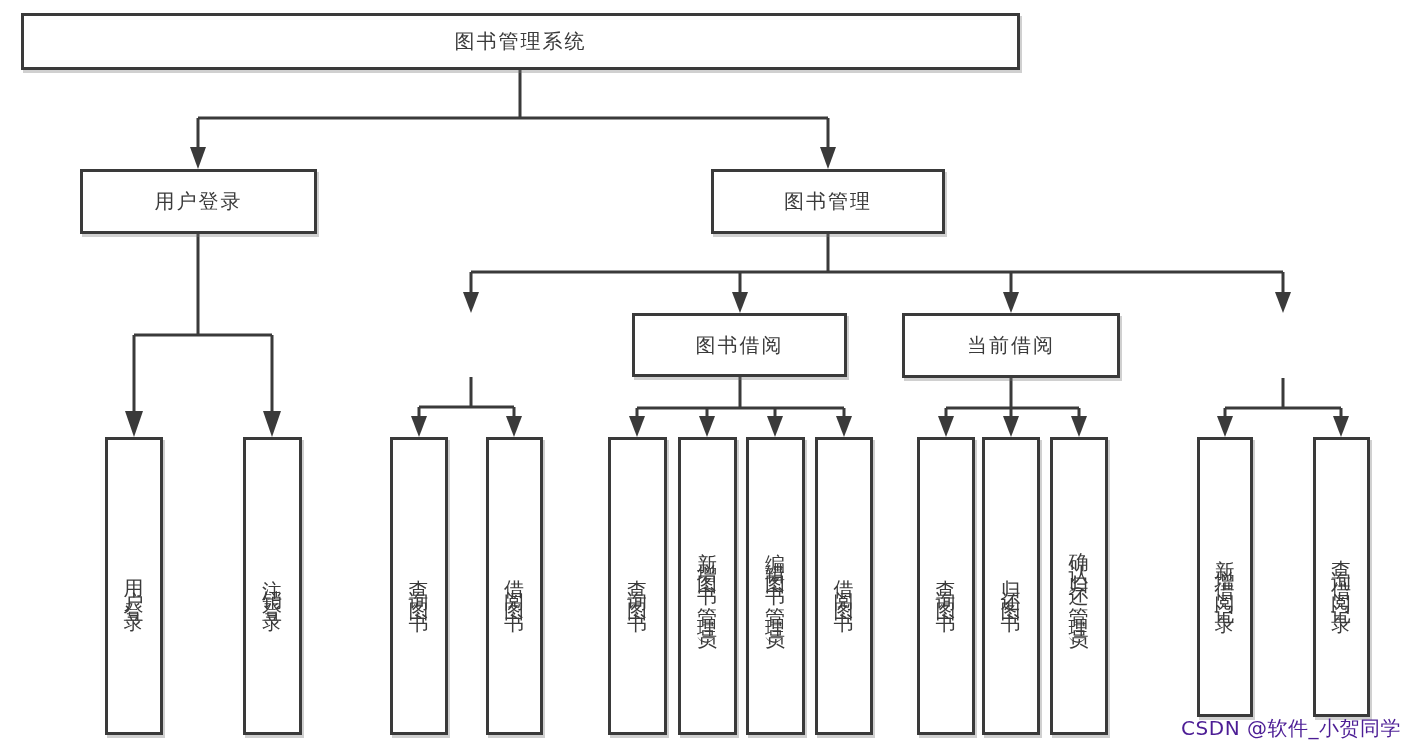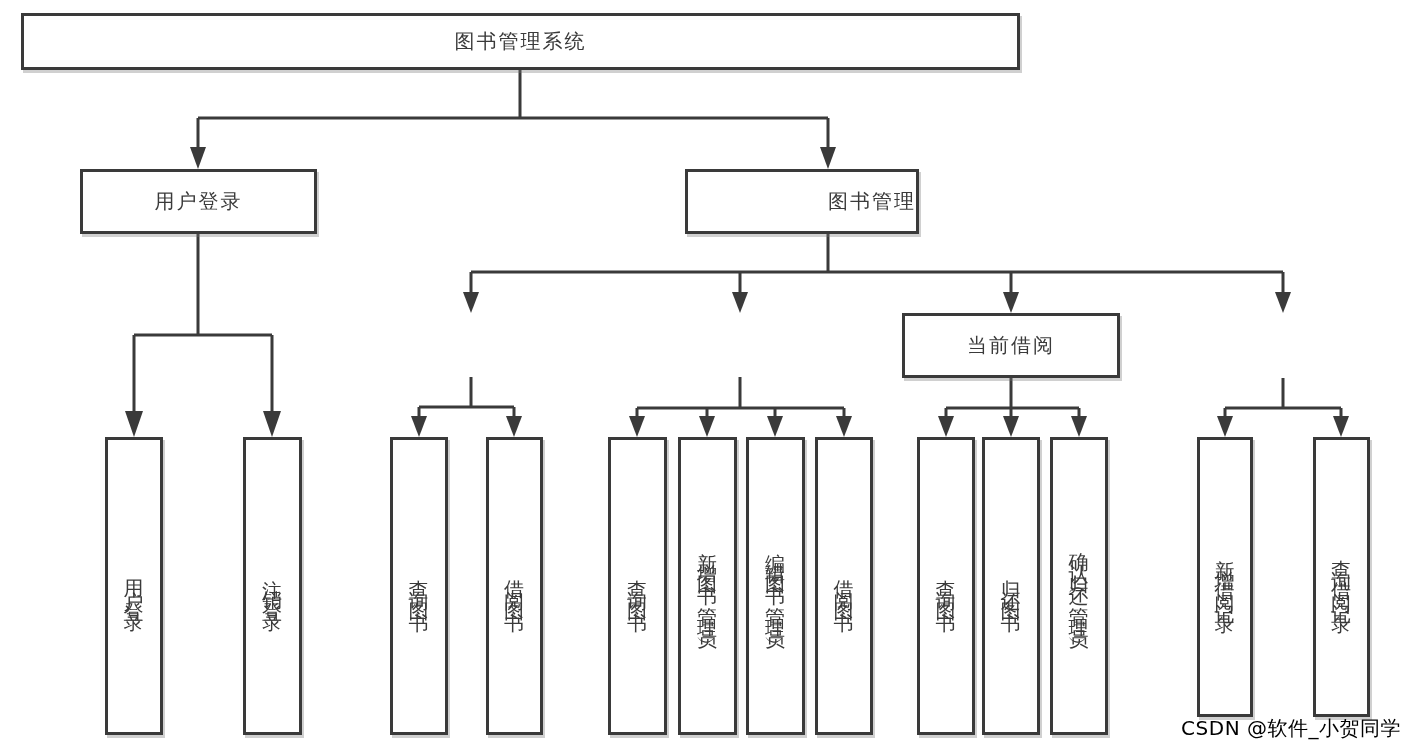--- a/index.html
+++ b/index.html
@@ -45,21 +45,21 @@
     letter-spacing: 11px;
     line-height: 1;
     white-space: nowrap;
   }
   #watermark {
     position: absolute;
     right: 4px;
     bottom: 5px;
     z-index: 3;
     font-size: 20px;
-    color: #000000;
+    color: #4c1d95;
     letter-spacing: 0.5px;
     white-space: nowrap;
   }
 </style>
 </head>
 <body>
 
 <div id="stage">
 
   <svg id="connectors" viewBox="0 0 1405 747" fill="none" xmlns="http://www.w3.org/2000/svg">
@@ -102,24 +102,27 @@
     </g>
   </svg>
 
   <div class="box" style="left:21px; top:13px; width:999px; height:57px;">
     <span class="h-label">图书管理系统</span>
   </div>
 
   <div class="box" style="left:80px; top:169px; width:237px; height:65px;">
     <span class="h-label">用户登录</span>
   </div>
-  <div class="box" style="left:685px; top:169px; width:234px; height:65px;justify-content:flex-end;">
+  <div class="box" style="left:711px; top:169px; width:234px; height:65px;">
     <span class="h-label">图书管理</span>
   </div>
 
+  <div class="box" style="left:632px; top:313px; width:215px; height:64px;">
+    <span class="h-label">图书借阅</span>
+  </div>
   <div class="box" style="left:902px; top:313px; width:218px; height:65px;align-items:center;">
     <span class="h-label">当前借阅</span>
   </div>
 
   <div class="box v-box" style="left:105px; top:437px; width:58px; height:298px;">
     <span class="v-label">用户登录</span>
   </div>
   <div class="box v-box" style="left:243px; top:437px; width:59px; height:298px;">
     <span class="v-label">注销登录</span>
   </div>

